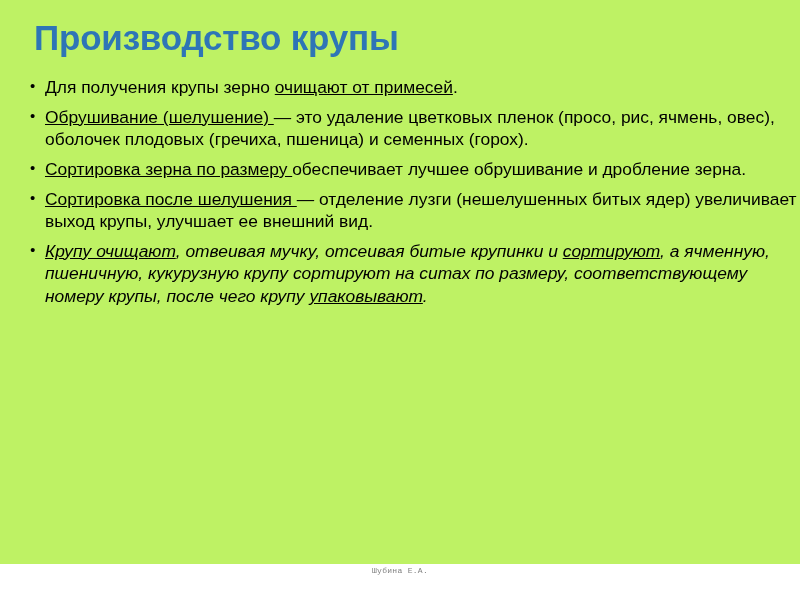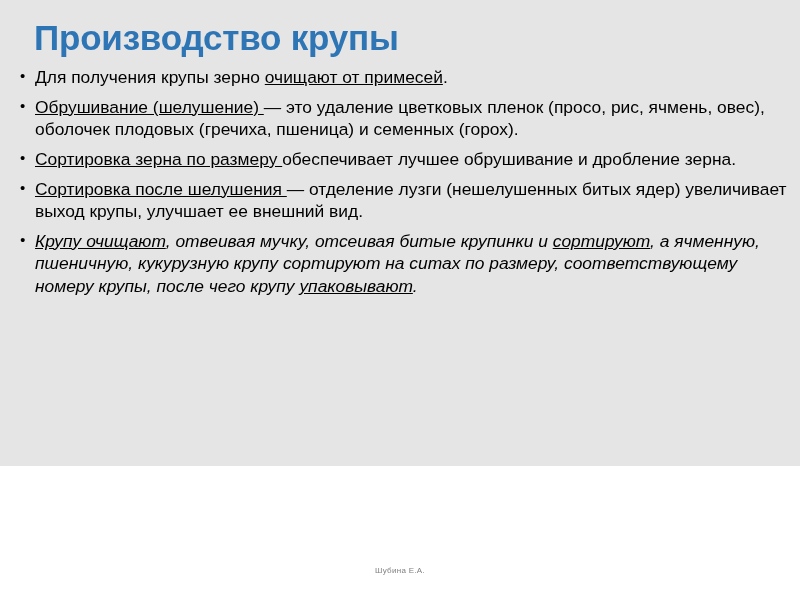--- a/index.html
+++ b/index.html
@@ -11,23 +11,23 @@
     width: 800px;
     height: 600px;
     background: #ffffff;
     font-family: "Liberation Sans", "DejaVu Sans", sans-serif;
     overflow: hidden;
   }
 
   .slide {
     position: relative;
     width: 800px;
-    height: 466px;
+    height: 564px;
     box-sizing: border-box;
-    background: #e5e5e5;
+    background: #bef264;
   }
 
   .slide-title {
     position: absolute;
     left: 34px;
     top: 19px;
     width: 740px;
     margin: 0;
     font-size: 35px;
     font-weight: bold;
@@ -35,21 +35,21 @@
     letter-spacing: -0.2px;
     color: #2E75B6;
     white-space: nowrap;
   }
 
   .body-list {
     position: absolute;
     left: 14px;
     top: 64px;
     width: 772px;
-    margin: 2px;
+    margin: 12px;
     padding: 0;
     list-style: none;
   }
 
   .bullet-item {
     position: relative;
     padding-left: 19px;
     margin: 0 0 7px 0;
     font-size: 17.4px;
     line-height: 1.30;
@@ -79,20 +79,21 @@
 
   .footer {
     position: absolute;
     left: 0;
     right: 0;
     top: 566px;
     text-align: center;
     font-size: 8px;
     color: #808080;
     letter-spacing: 0.3px;
+    font-family: Liberation Mono, monospace;
   }
 </style>
 </head>
 <body>
 
 <div class="slide">
 
   <h1 class="slide-title">Производство крупы</h1>
 
   <ul class="body-list">

